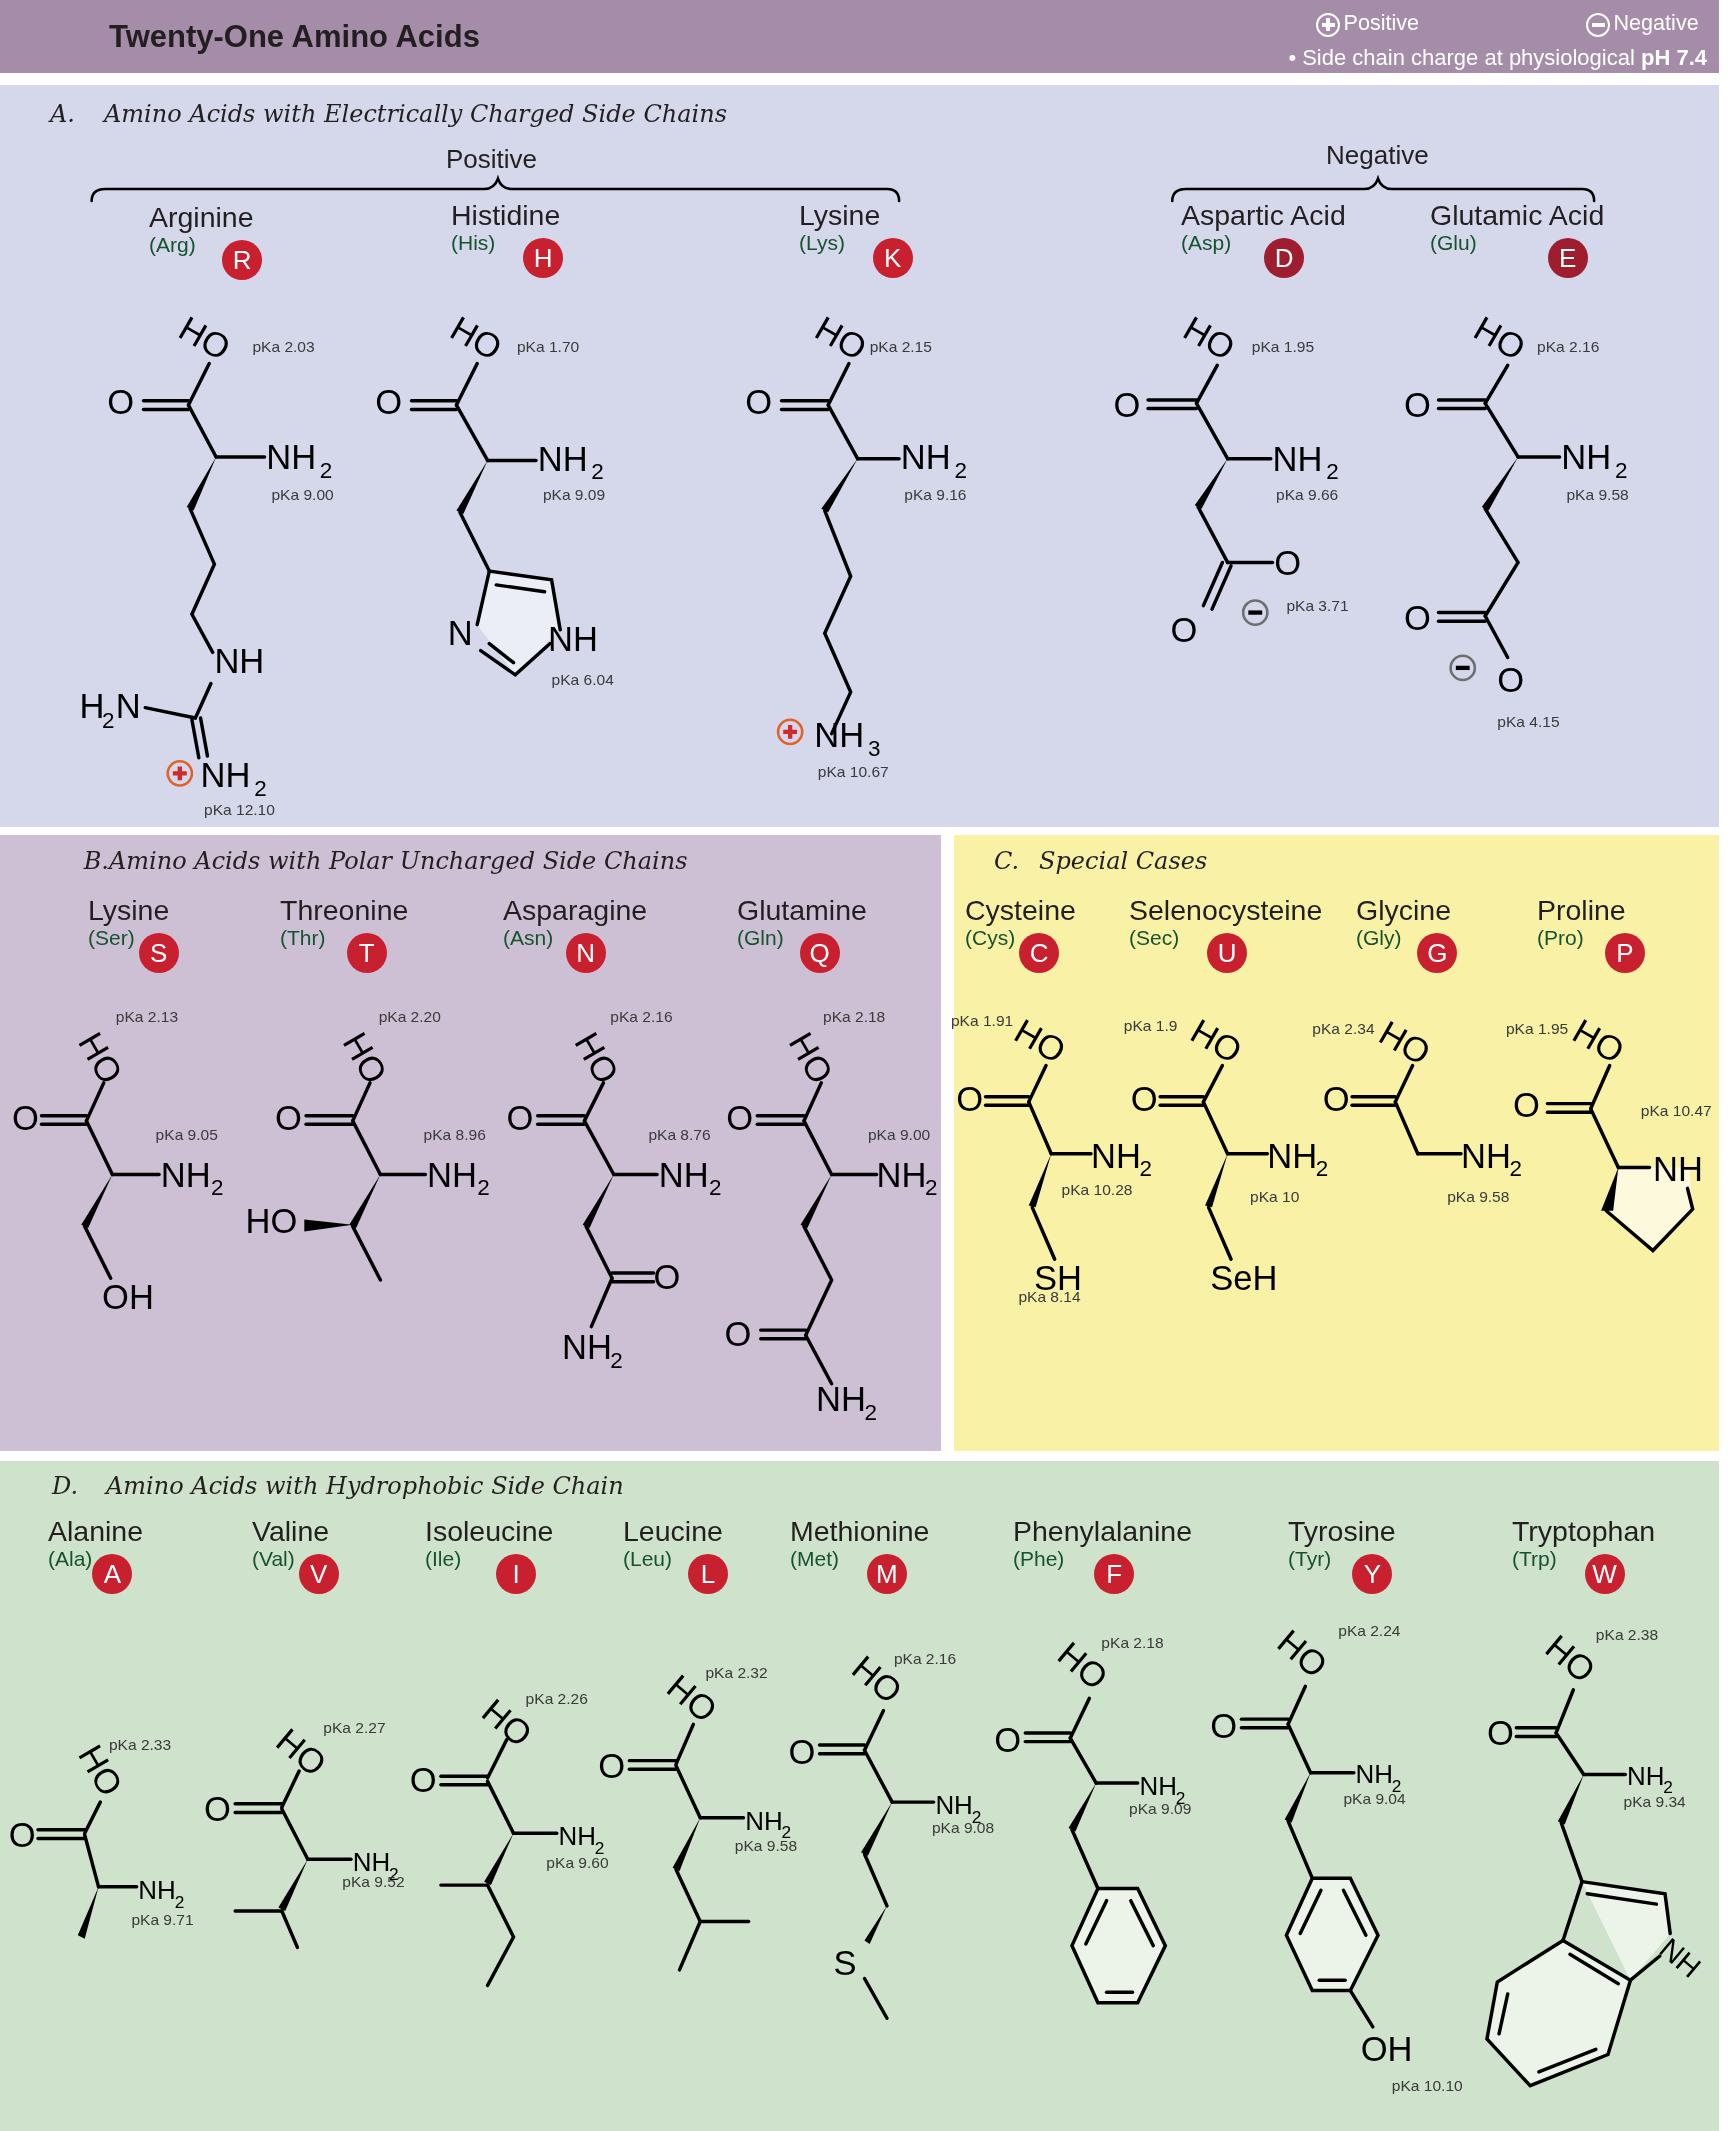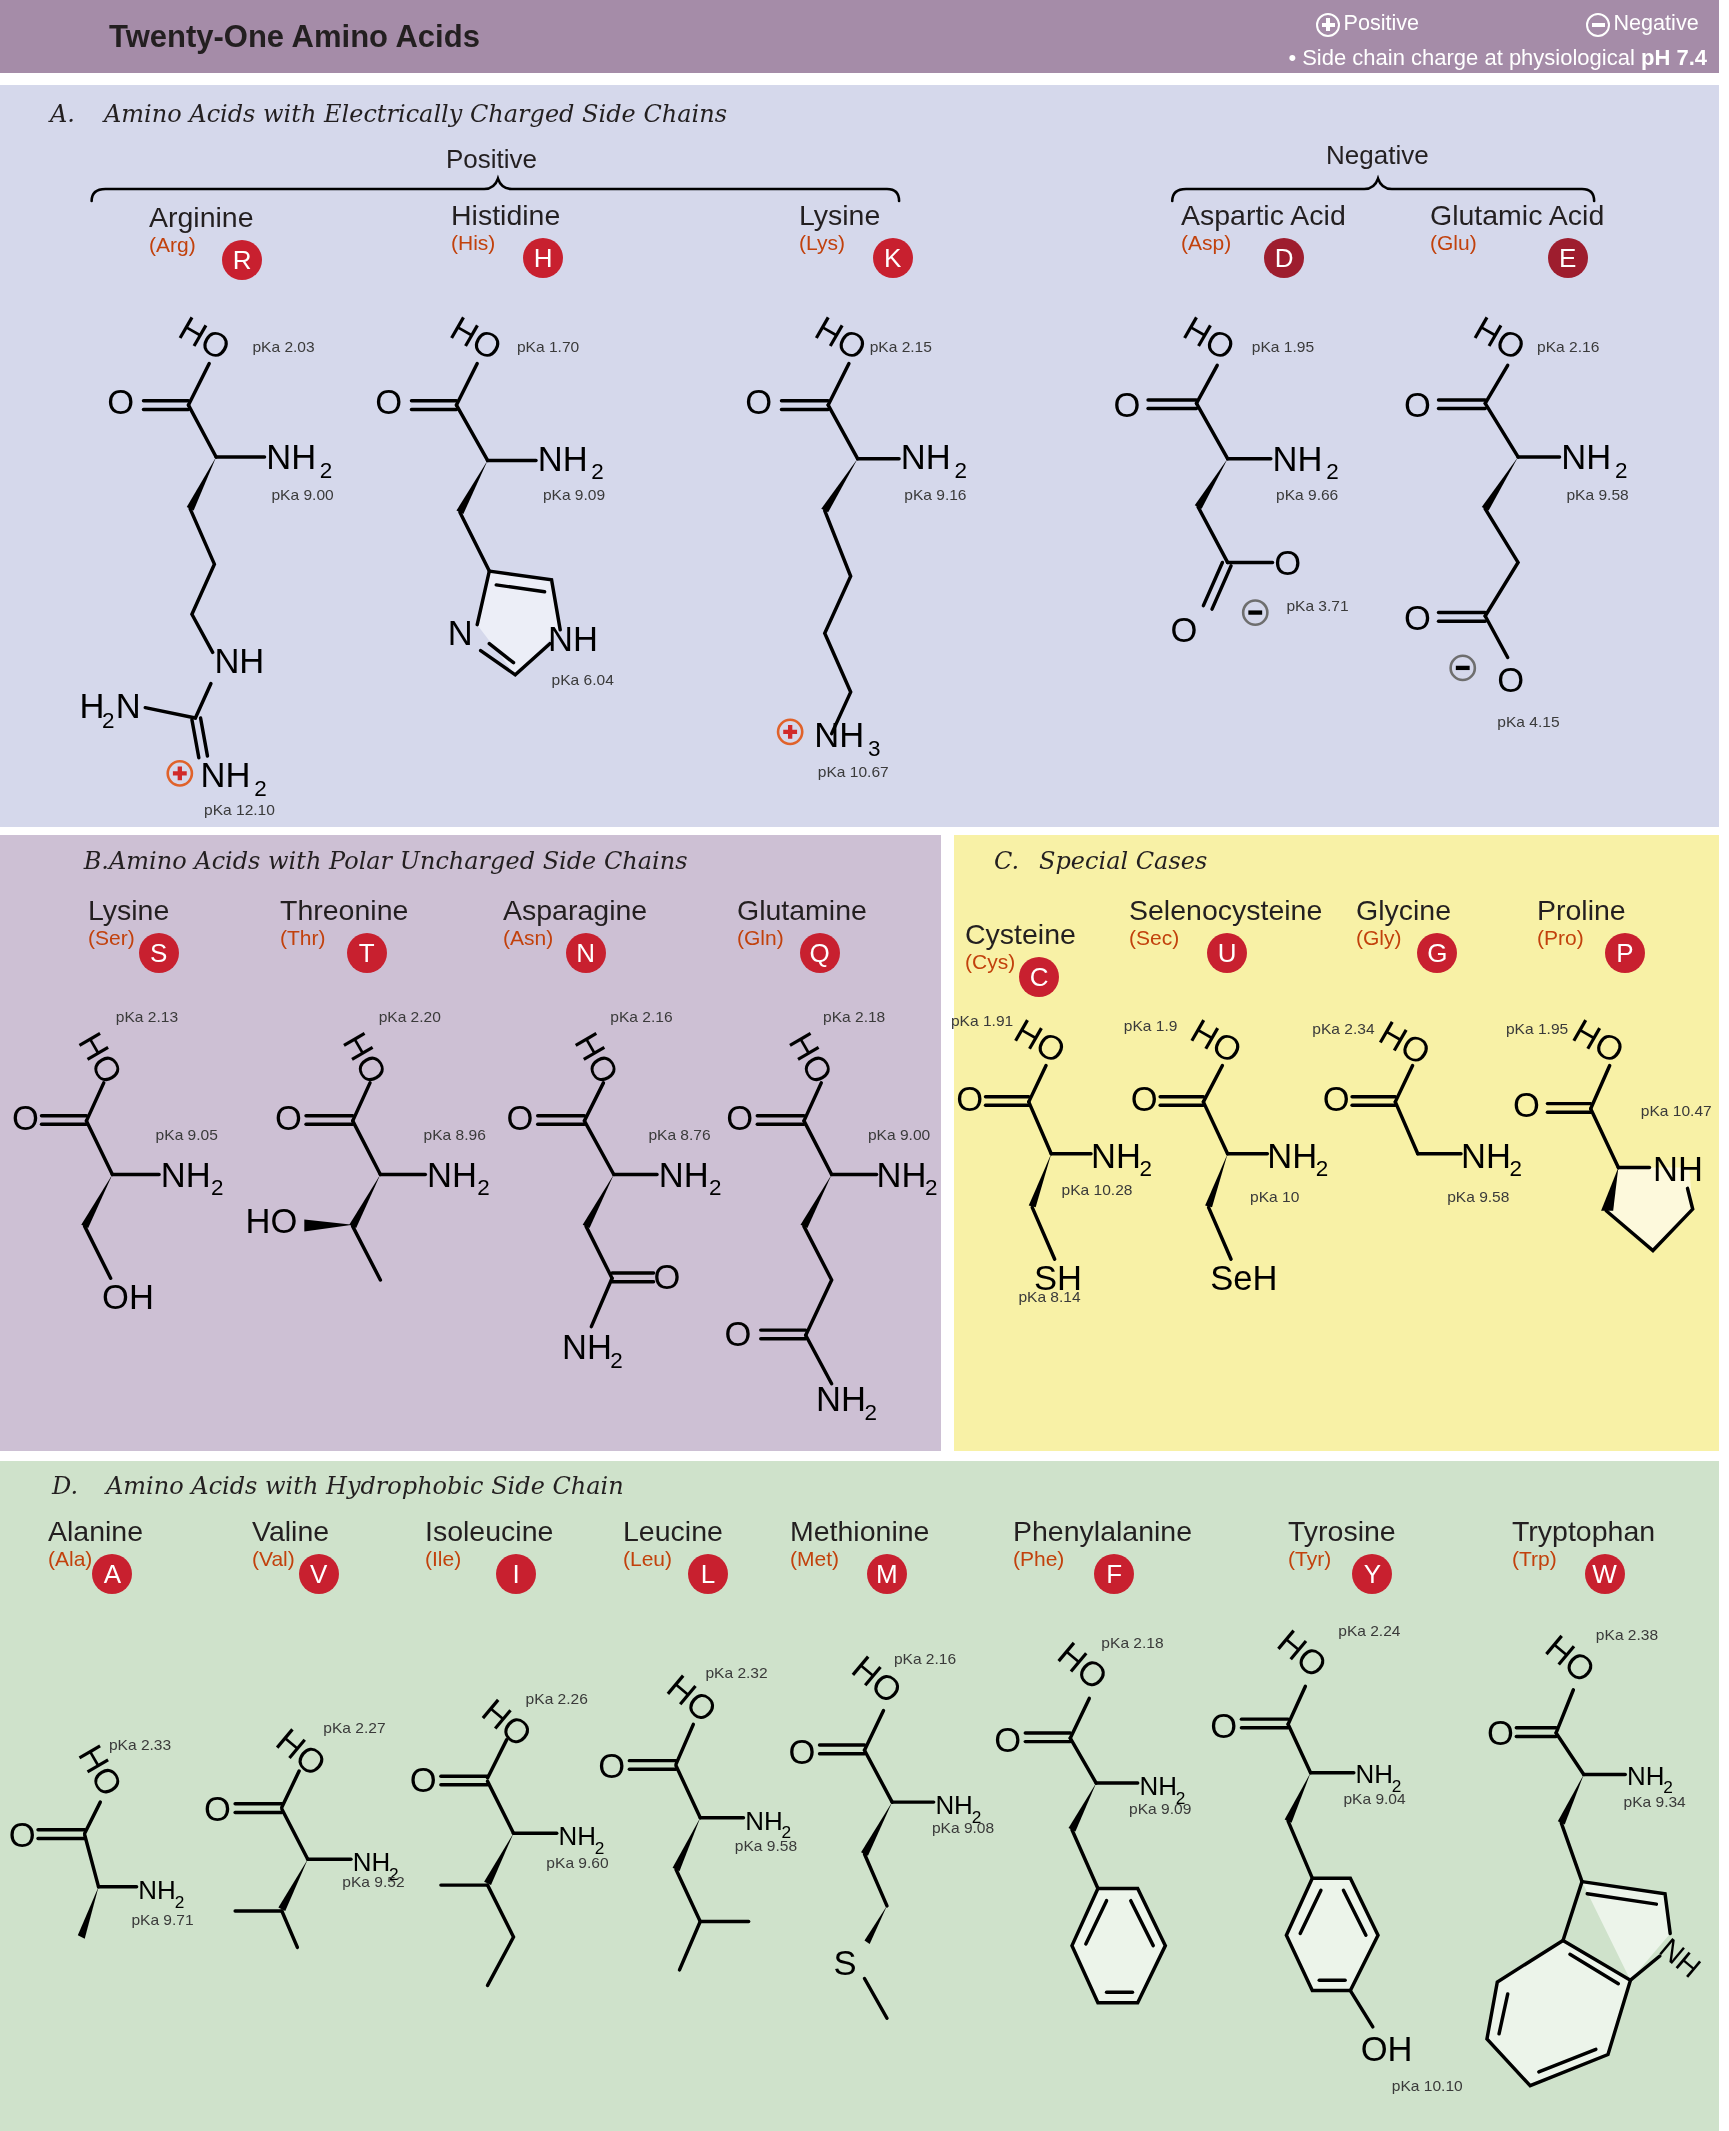--- a/index.html
+++ b/index.html
@@ -14,21 +14,21 @@
   .note b{font-weight:bold;}
   .panel{position:absolute;}
   .pA{left:0;top:85px;width:1719px;height:742px;background:#d5d8eb;}
   .pB{left:0;top:835px;width:941px;height:616px;background:#cdc0d4;}
   .pC{left:954px;top:835px;width:765px;height:616px;background:#f8f1a6;}
   .pD{left:0;top:1461px;width:1719px;height:670px;background:#cfe2cb;}
   .sec{position:absolute;font-family:"DejaVu Serif","Liberation Serif",serif;font-style:italic;font-size:24px;color:#231f20;}
   .sec .letter{display:inline-block;width:54px;}
   .aa{position:absolute;}
   .aa .name{font-size:28.5px;color:#231f20;white-space:nowrap;line-height:1.05;}
-  .aa .abbr{font-size:21px;color:#c2410c;display:inline-block;vertical-align:top;}
+  .aa .abbr{font-size:21px;color:#14532d;display:inline-block;vertical-align:top;}
   .badge{display:inline-block;width:40px;height:40px;border-radius:50%;background:#c8202f;color:#fff;font-size:26px;text-align:center;line-height:40px;vertical-align:top;margin-top:7px;}
   .badge.neg{background:#9e1d2e;}
   .grp{position:absolute;font-size:26px;color:#231f20;}
   svg{position:absolute;left:0;top:0;}
   .bond{stroke:#000;stroke-width:4;fill:none;stroke-linecap:round;}
   .atom{font-family:"Liberation Sans","DejaVu Sans",sans-serif;font-size:40px;fill:#000;}
   .sub{font-size:26px;}
   .pka{font-family:"Liberation Sans","DejaVu Sans",sans-serif;font-size:18px;fill:#3a3a3a;}
 </style>
 </head>
@@ -62,21 +62,21 @@
 <div class="aa" style="left:451px;top:201px;"><div class="name">Histidine</div><span class="abbr">(His)</span> <span class="badge" style="margin-left:24px">H</span></div>
 <div class="aa" style="left:799px;top:201px;"><div class="name">Lysine</div><span class="abbr">(Lys)</span> <span class="badge" style="margin-left:24px">K</span></div>
 <div class="aa" style="left:1181px;top:201px;"><div class="name">Aspartic Acid</div><span class="abbr">(Asp)</span> <span class="badge neg" style="margin-left:29px">D</span></div>
 <div class="aa" style="left:1430px;top:201px;"><div class="name">Glutamic Acid</div><span class="abbr">(Glu)</span> <span class="badge neg" style="margin-left:67px">E</span></div>
 
 <div class="aa" style="left:88px;top:896px;"><div class="name">Lysine</div><span class="abbr">(Ser)</span> <span class="badge">S</span></div>
 <div class="aa" style="left:280px;top:896px;"><div class="name">Threonine</div><span class="abbr">(Thr)</span> <span class="badge" style="margin-left:17.3px">T</span></div>
 <div class="aa" style="left:503px;top:896px;"><div class="name">Asparagine</div><span class="abbr">(Asn)</span> <span class="badge" style="margin-left:8.6px">N</span></div>
 <div class="aa" style="left:737px;top:896px;"><div class="name">Glutamine</div><span class="abbr">(Gln)</span> <span class="badge" style="margin-left:12px">Q</span></div>
 
-<div class="aa" style="left:965px;top:896px;margin-top:24px;"><div class="name">Cysteine</div><span class="abbr">(Cys)</span> <span class="badge">C</span></div>
+<div class="aa" style="left:965px;top:896px;"><div class="name">Cysteine</div><span class="abbr">(Cys)</span> <span class="badge">C</span></div>
 <div class="aa" style="left:1129px;top:896px;"><div class="name">Selenocysteine</div><span class="abbr">(Sec)</span> <span class="badge" style="margin-left:24px">U</span></div>
 <div class="aa" style="left:1356px;top:896px;"><div class="name">Glycine</div><span class="abbr">(Gly)</span> <span class="badge" style="margin-left:12px">G</span></div>
 <div class="aa" style="left:1537px;top:896px;"><div class="name">Proline</div><span class="abbr">(Pro)</span> <span class="badge" style="margin-left:17.3px">P</span></div>
 
 <div class="aa" style="left:48px;top:1517px;"><div class="name">Alanine</div><span class="abbr">(Ala)</span><span class="badge">A</span></div>
 <div class="aa" style="left:252px;top:1517px;"><div class="name">Valine</div><span class="abbr">(Val)</span> <span class="badge">V</span></div>
 <div class="aa" style="left:425px;top:1517px;"><div class="name">Isoleucine</div><span class="abbr">(Ile)</span> <span class="badge" style="margin-left:31px">I</span></div>
 <div class="aa" style="left:623px;top:1517px;"><div class="name">Leucine</div><span class="abbr">(Leu)</span> <span class="badge" style="margin-left:12px">L</span></div>
 <div class="aa" style="left:790px;top:1517px;"><div class="name">Methionine</div><span class="abbr">(Met)</span> <span class="badge" style="margin-left:24px">M</span></div>
 <div class="aa" style="left:1013px;top:1517px;"><div class="name">Phenylalanine</div><span class="abbr">(Phe)</span> <span class="badge" style="margin-left:26px">F</span></div>

